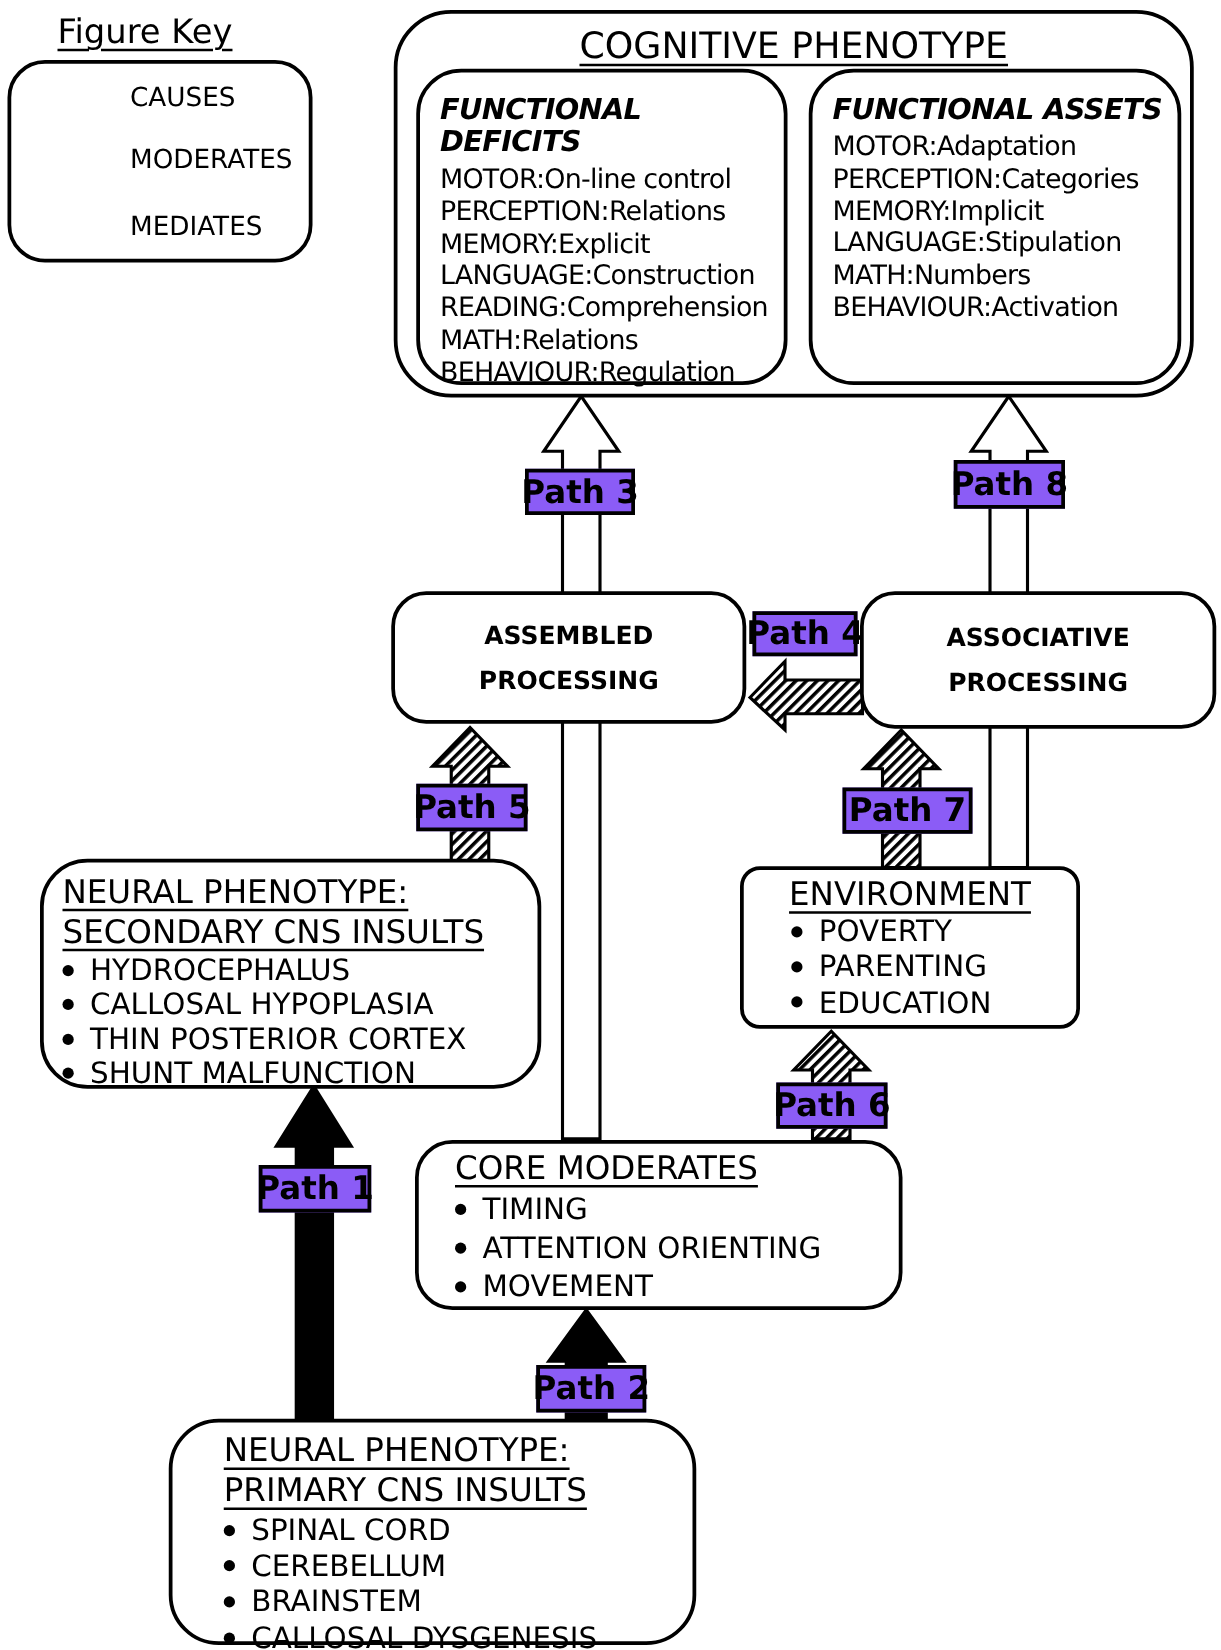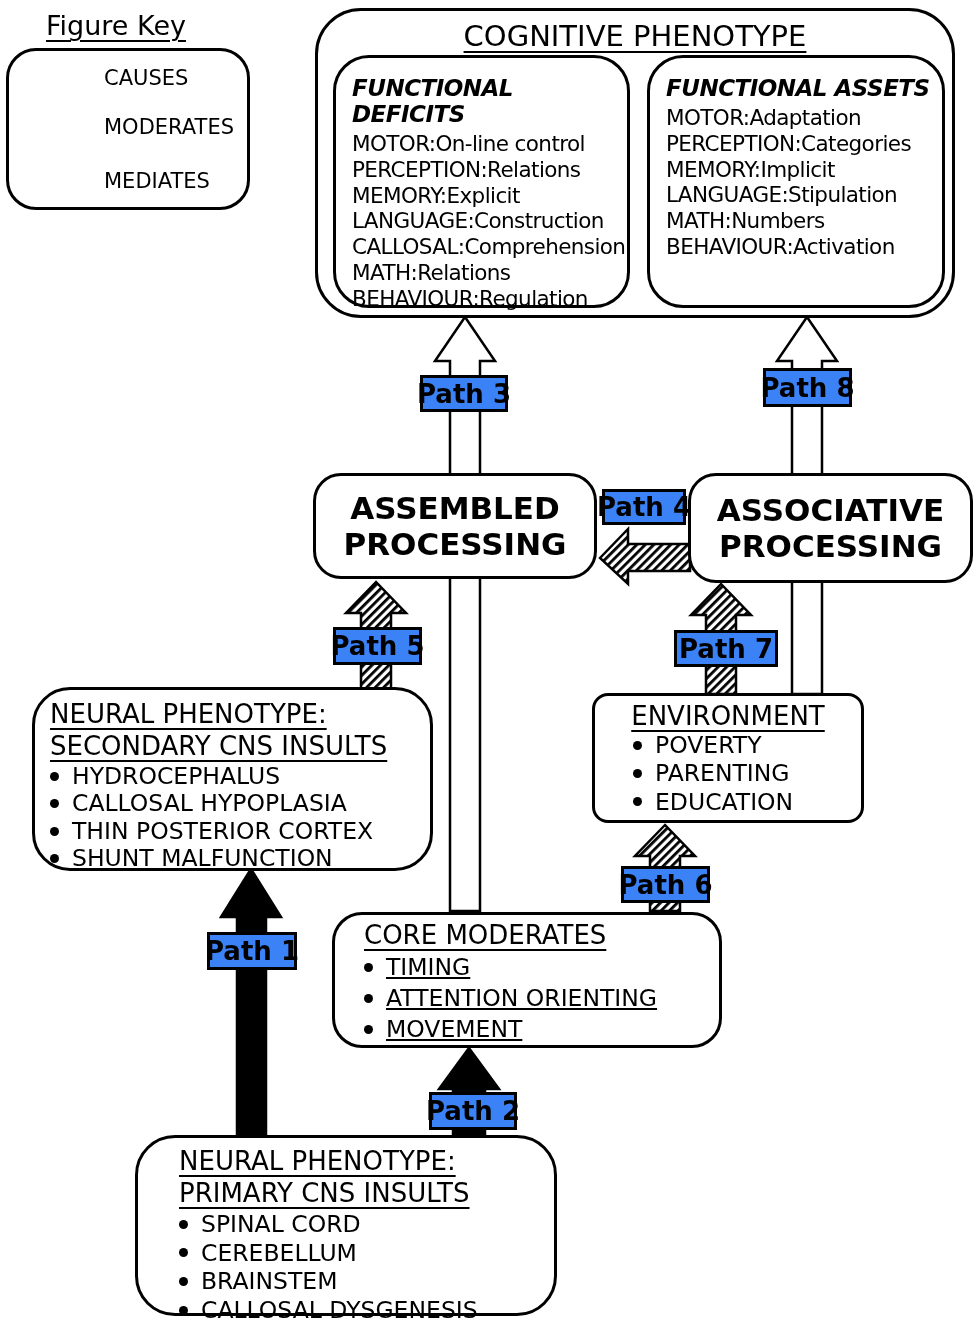--- a/index.html
+++ b/index.html
@@ -68,21 +68,21 @@
     margin-bottom: 4px;
     letter-spacing: -0.5px;
   }
   .func-item { font-size: 21.5px; line-height: 25.8px; white-space: nowrap; letter-spacing: -0.6px; }
   
   .proc-box {
     display: flex;
     align-items: center;
     justify-content: center;
     text-align: center;
-    font-size: 31px;
+    font-size: 20px;
     font-weight: bold;
     line-height: 36px;
     border-radius: 28px;
   }
   #assembled-box   { left: 313px; top: 473px; width: 284px; height: 106px; }
   #associative-box { left: 688px; top: 473px; width: 285px; height: 110px; }
   .proc-title { width: 240px; }
   
   .list-title { font-size: 26px; line-height: 30px; white-space: nowrap; }
   .bullet-item {
@@ -101,29 +101,29 @@
     flex: 0 0 auto;
   }
   #secondary-box { left: 32px; top: 687px; width: 401px; height: 184px; border-radius: 38px; padding: 9px 0 0 15px; }
   #secondary-box .bullet-item { line-height: 27.3px; }
   #secondary-box .list-title { margin-bottom: 2px; }
   #environment-box { left: 592px; top: 693px; width: 272px; height: 130px; border-radius: 16px; padding-top: 5px; }
   #environment-box .list-title { text-align: center; }
   #environment-box .bullet-item { line-height: 28.3px; margin-left: 38px; }
   #environment-box .bullet-item:first-of-type { margin-top: 3px; }
   #core-box { left: 332px; top: 912px; width: 390px; height: 136px; border-radius: 30px; padding: 5px 0 0 29px; }
-  #core-box .bullet-item { line-height: 31px; text-decoration: underline; }
+  #core-box .bullet-item { line-height: 31px; }
   #core-box .list-title { margin-bottom: 2px; }
   #primary-box { left: 135px; top: 1135px; width: 422px; height: 181px; border-radius: 40px; padding: 8px 0 0 41px; }
   #primary-box .bullet-item { line-height: 28.6px; }
   #primary-box .list-title { margin-bottom: 2px; }
   
   .path-label {
     position: absolute;
-    background: #3b82f6;
+    background: #8b5cf6;
     border: 3px solid #000;
     box-sizing: border-box;
     display: flex;
     align-items: center;
     justify-content: center;
     font-size: 26px;
     font-weight: bold;
     white-space: nowrap;
     z-index: 2;
   }
@@ -178,21 +178,21 @@
 
   <div id="cognitive-box" class="box">
     <div id="cognitive-title" class="underline">COGNITIVE PHENOTYPE</div>
 
     <div id="deficits-box" class="func-box">
       <div class="func-title">FUNCTIONAL DEFICITS</div>
       <div class="func-item">MOTOR:On-line control</div>
       <div class="func-item">PERCEPTION:Relations</div>
       <div class="func-item">MEMORY:Explicit</div>
       <div class="func-item">LANGUAGE:Construction</div>
-      <div class="func-item">CALLOSAL:Comprehension</div>
+      <div class="func-item">READING:Comprehension</div>
       <div class="func-item">MATH:Relations</div>
       <div class="func-item">BEHAVIOUR:Regulation</div>
     </div>
 
     <div id="assets-box" class="func-box">
       <div class="func-title">FUNCTIONAL ASSETS</div>
       <div class="func-item">MOTOR:Adaptation</div>
       <div class="func-item">PERCEPTION:Categories</div>
       <div class="func-item">MEMORY:Implicit</div>
       <div class="func-item">LANGUAGE:Stipulation</div>

